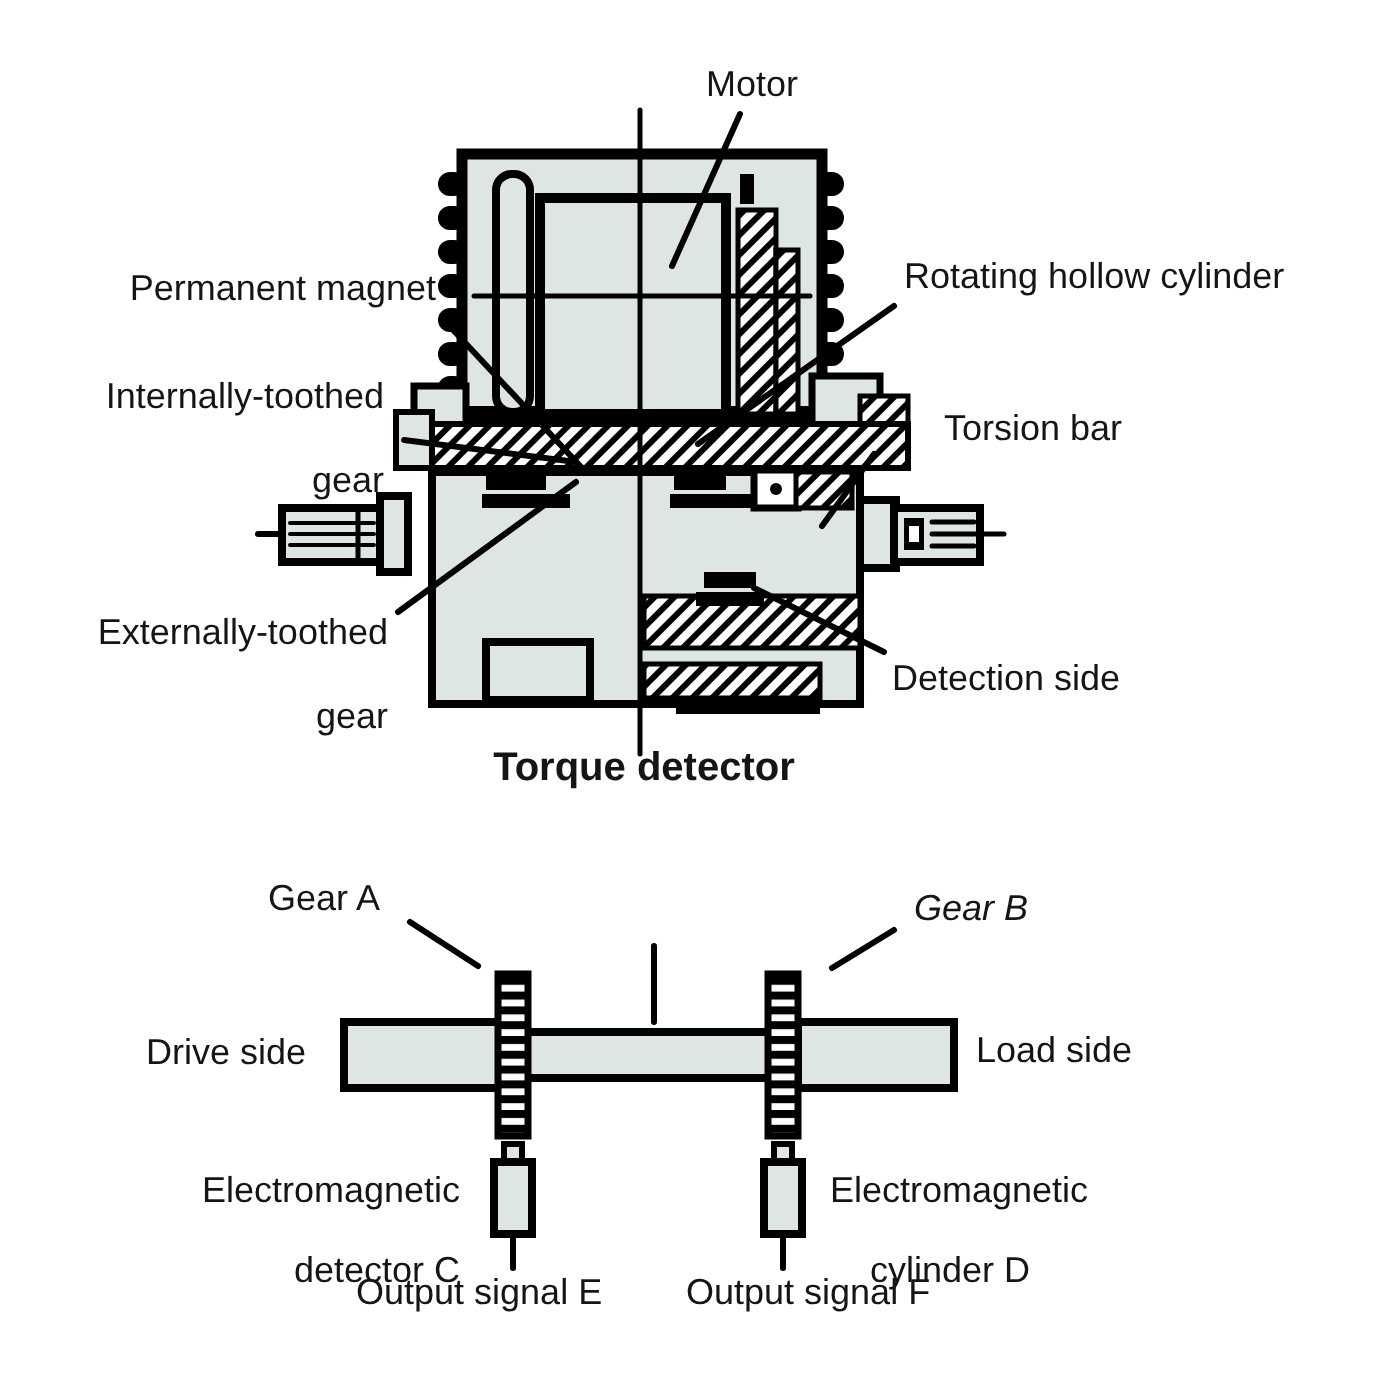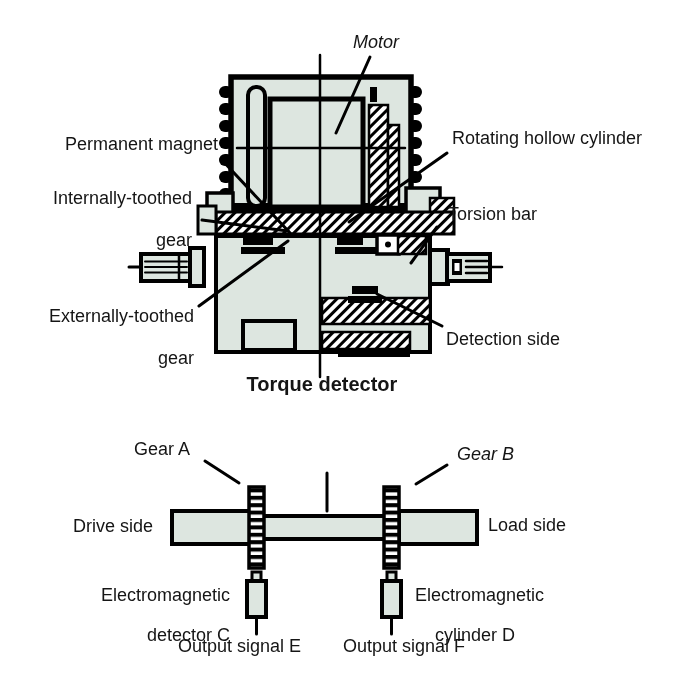--- a/index.html
+++ b/index.html
@@ -143,30 +143,30 @@
       </g>
 
       <g stroke="#000" stroke-width="3">
         <line x1="205" y1="461" x2="239" y2="483"></line>
         <line x1="447" y1="465" x2="416" y2="484"></line>
         <line x1="327" y1="473" x2="327" y2="511"></line>
       </g>
     </g>
   </svg>
 
-  <div class="label" style="left:353px;top:32px;font-style:italic;">Motor</div>
+  <div class="label" style="left:353px;top:32px;">Motor</div>
 
   <div class="label ra" style="left:30px;top:134px;width:188px;">Permanent magnet</div>
 
   <div class="label" style="left:452px;top:128px;">Rotating hollow cylinder</div>
 
   <div class="label ra" style="left:20px;top:188px;width:172px;"><span>Internally-toothed</span><br>
     <span>gear</span></div>
 
-  <div class="label" style="left:448px;top:204px;">Torsion bar</div>
+  <div class="label" style="left:472px;top:204px;">Torsion bar</div>
 
   <div class="label ra" style="left:20px;top:306px;width:174px;"><span>Externally-toothed</span><br>
     <span>gear</span></div>
 
   <div class="label" style="left:446px;top:329px;">Detection side</div>
 
   <div class="label ra" style="left:90px;top:439px;width:100px;">Gear A</div>
 
   <div class="label ctr caption" style="left:192px;top:374px;width:260px;">Torque detector</div>
 

